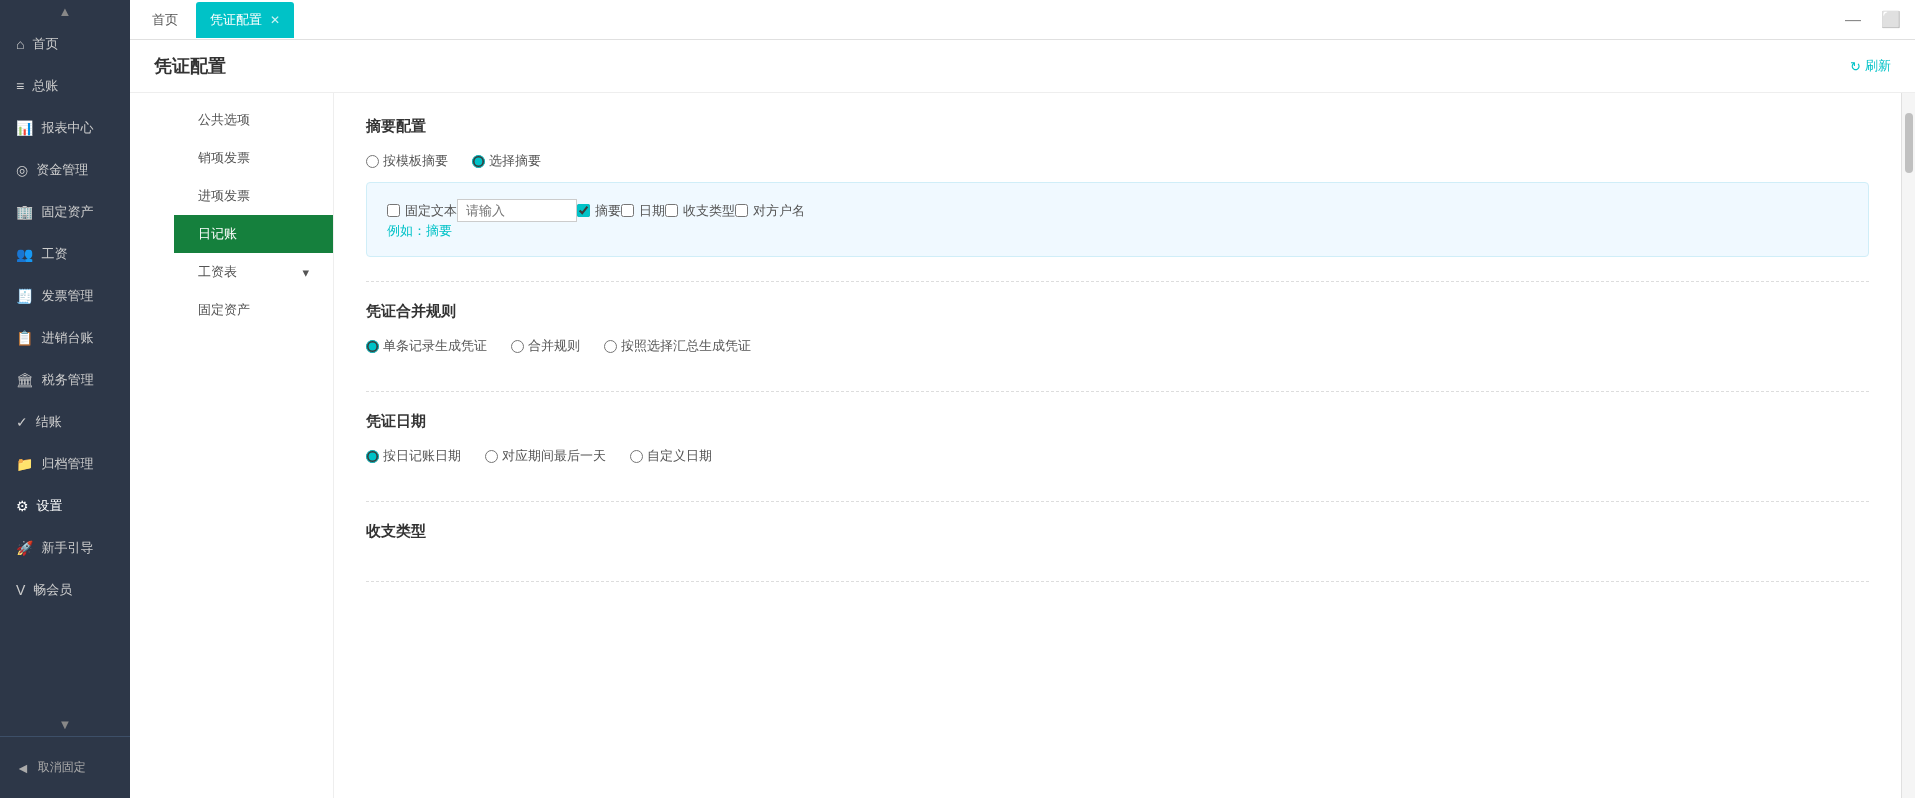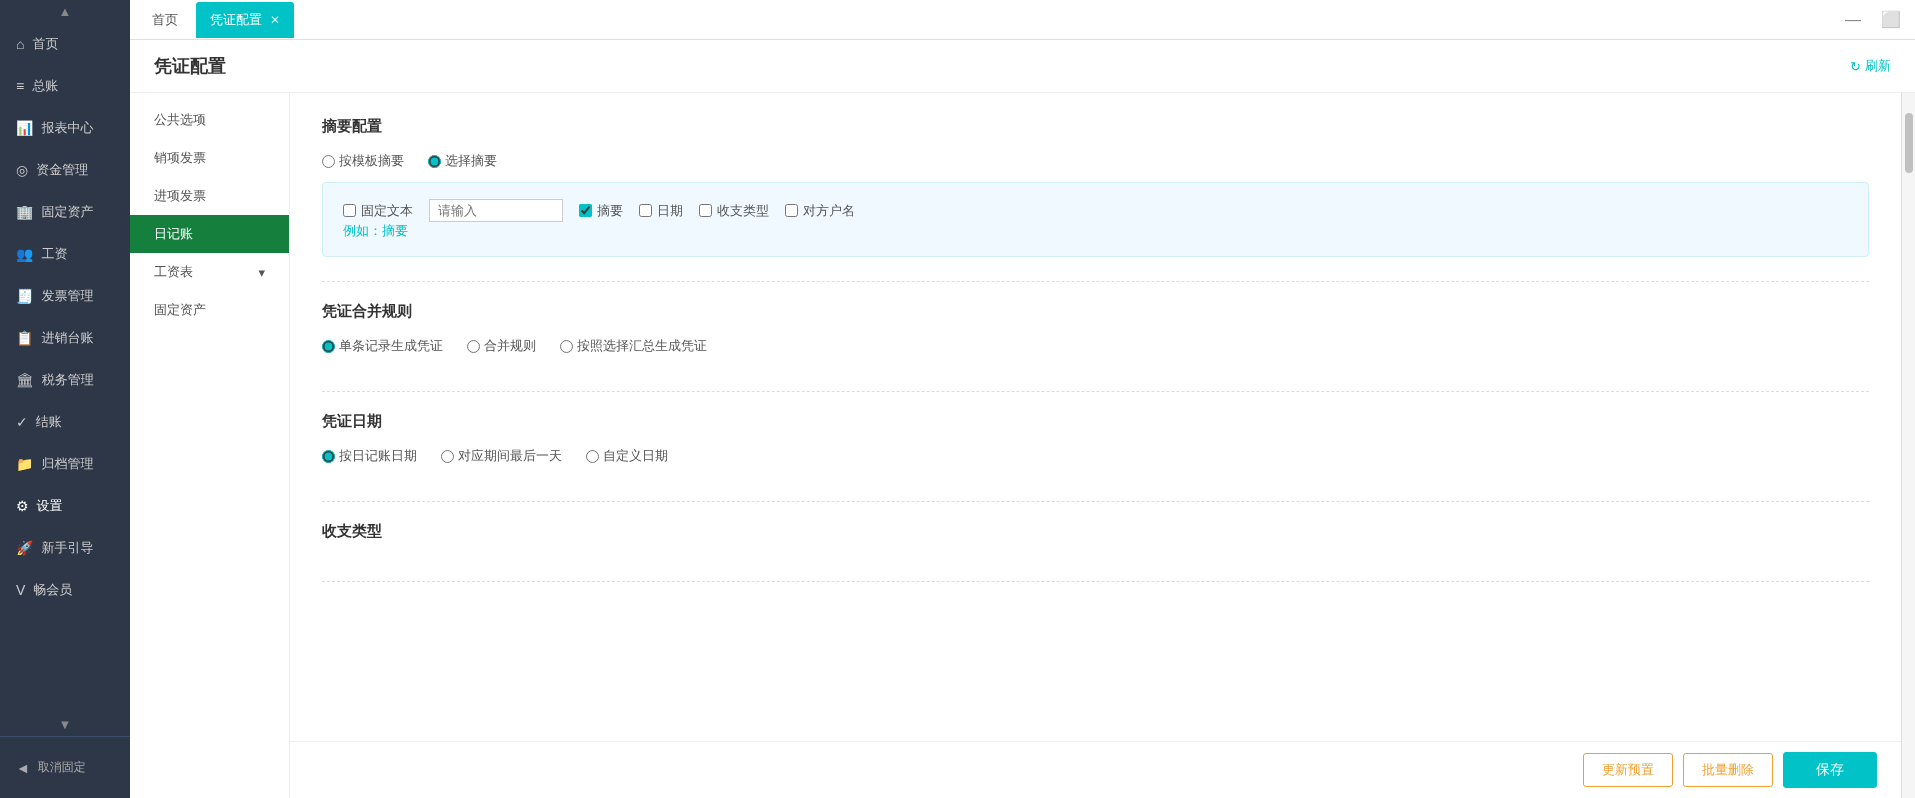--- a/index.html
+++ b/index.html
@@ -139,20 +139,21 @@
       background: #fff;
       margin: 0;
     }
 
     
     .left-nav {
       width: 160px;
       border-right: 1px solid #eee;
       padding: 8px 0;
       flex-shrink: 0;
+      margin-left: 44px;
     }
     .left-nav-item {
       padding: 10px 24px;
       cursor: pointer;
       color: #555;
       font-size: 13px;
       display: flex;
       align-items: center;
       justify-content: space-between;
     }
@@ -209,42 +210,41 @@
     .abstract-box {
       background: #f0f9ff;
       border: 1px solid #d0eef8;
       border-radius: 4px;
       padding: 16px 20px;
       margin-top: 8px;
     }
     .checkbox-row {
       display: flex;
       align-items: center;
-      gap: 16px;
       flex-wrap: wrap;
     }
     .checkbox-item {
       display: flex;
       align-items: center;
       gap: 5px;
       cursor: pointer;
       font-size: 13px;
       color: #555;
     }
     .checkbox-item input[type="checkbox"] {
       accent-color: #00c2c7;
       cursor: pointer;
     }
     .text-input-inline {
       border: 1px solid #ccc;
       border-radius: 0;
       padding: 3px 8px;
       font-size: 13px;
       color: #999;
-      width: 134px;
+      width: 120px;
       outline: none;
     }
     .example-text {
       color: #00c2c7;
       font-size: 13px;
     }
 
     
     .bottom-bar {
       background: #fff;
@@ -494,24 +494,19 @@
               <span>自定义日期</span>
             </label>
           </div>
         </div>
 
         <div class="section">
           <div class="section-title">收支类型</div>
         </div>
       </div>
 
-      <div class="bottom-bar">
-        <button class="btn btn-update">更新预置</button>
-        <button class="btn btn-batch-delete">批量删除</button>
-        <button class="btn btn-save">保存</button>
-      </div>
     </div>
 
     <div class="outer-scrollbar">
       <div class="outer-scrollbar-thumb"></div>
     </div>
   </div>
 </div>
 
 </body></html>

